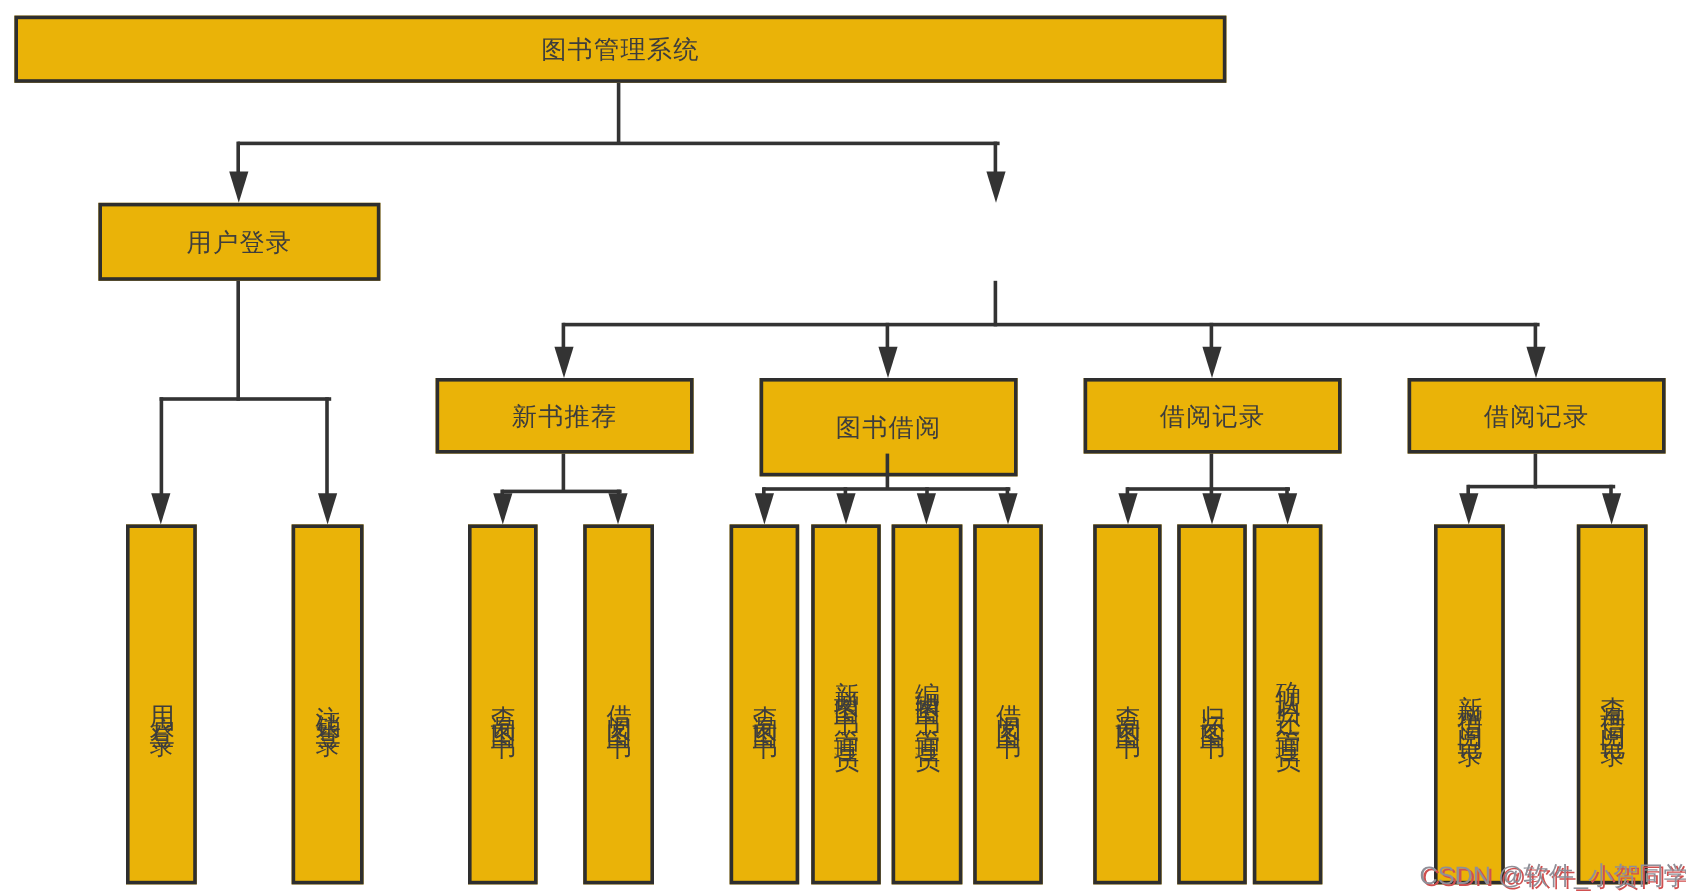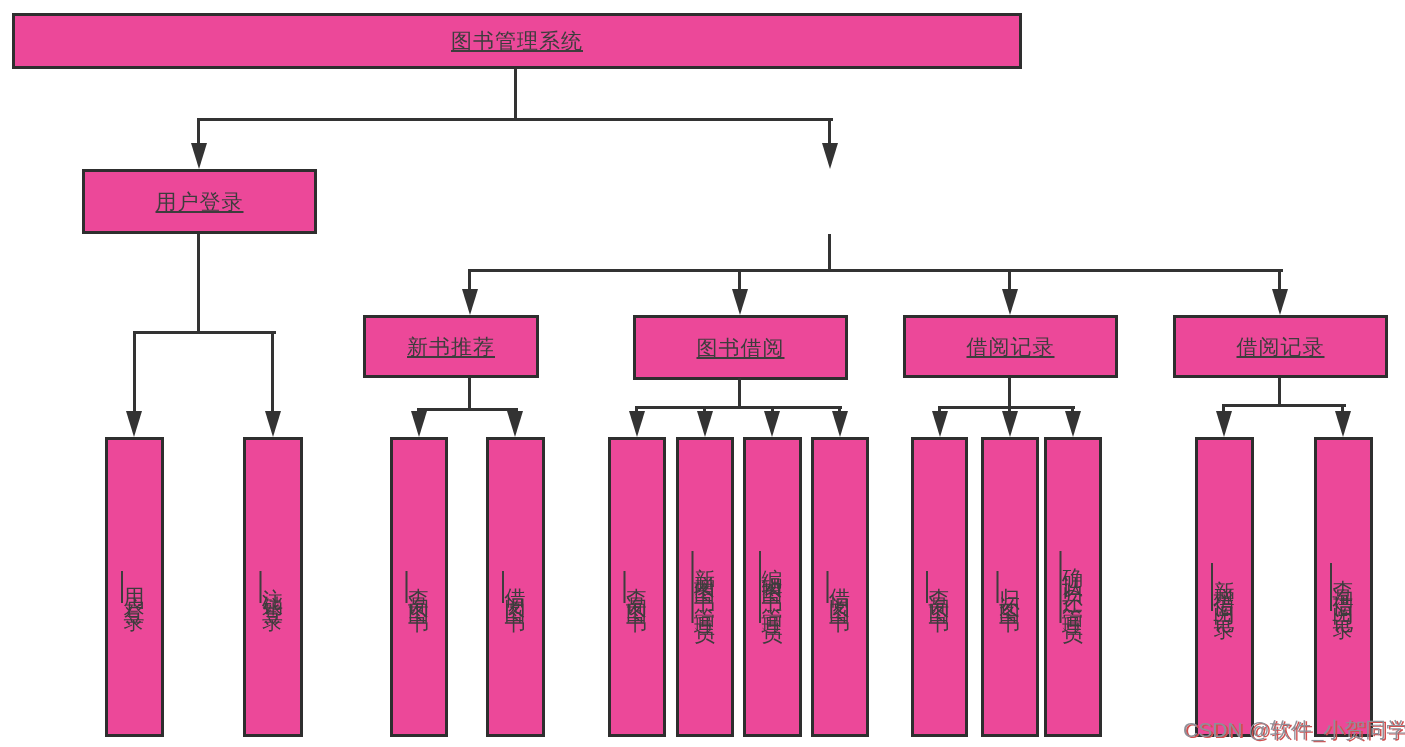--- a/index.html
+++ b/index.html
@@ -9,24 +9,23 @@
     --watermark-gray:#8f8f98;
     --watermark-red:#d05050;
     --background:#ffffff;
   }
   html,body{margin:0;padding:0;background:var(--background);}
   .canvas{
     position:relative;width:1405px;height:747px;background:var(--background);
     font-family:"Liberation Sans","DejaVu Sans",sans-serif;overflow:hidden;
   }
   .box{
-    position:absolute;background:#ec4899;border:3px solid var(--box-border);
+    position:absolute;background:#eab308;border:3px solid var(--box-border);
     box-sizing:border-box;display:flex;align-items:center;justify-content:center;
     color:var(--text);
-    text-decoration:underline;
   }
   .hbox span{font-size:21px;letter-spacing:1px;white-space:nowrap;}
   .vbox span{
     writing-mode:vertical-rl;text-orientation:mixed;
     font-size:21px;letter-spacing:8px;line-height:1;
   }
   .hline{position:absolute;height:3px;background:var(--line);}
   .vline{position:absolute;width:3px;background:var(--line);}
   .arrow{
     position:absolute;width:0;height:0;
@@ -69,24 +68,24 @@
   <div class="hline" style="left:469px;top:269px;width:814px"></div>
   <div class="vline" style="left:468px;top:269px;height:24px"></div>
   <div class="arrow" style="left:462px;top:289px"></div>
   <div class="vline" style="left:738px;top:269px;height:24px"></div>
   <div class="arrow" style="left:732px;top:289px"></div>
   <div class="vline" style="left:1008px;top:269px;height:24px"></div>
   <div class="arrow" style="left:1002px;top:289px"></div>
   <div class="vline" style="left:1278px;top:269px;height:24px"></div>
   <div class="arrow" style="left:1272px;top:289px"></div>
 
-  <div class="box hbox" style="left:363px;top:315px;width:176px;height:63px">
+  <div class="box hbox" style="left:363px;top:315px;width:215px;height:63px">
     <span>新书推荐</span>
   </div>
-  <div class="box hbox" style="left:633px;top:315px;width:215px;height:65px">
+  <div class="box hbox" style="left:633px;top:315px;width:215px;height:82px">
     <span>图书借阅</span>
   </div>
   <div class="box hbox" style="left:903px;top:315px;width:215px;height:63px">
     <span>借阅记录</span>
   </div>
   <div class="box hbox" style="left:1173px;top:315px;width:215px;height:63px">
     <span>借阅记录</span>
   </div>
 
   <div class="vline" style="left:468px;top:378px;height:32px"></div>

